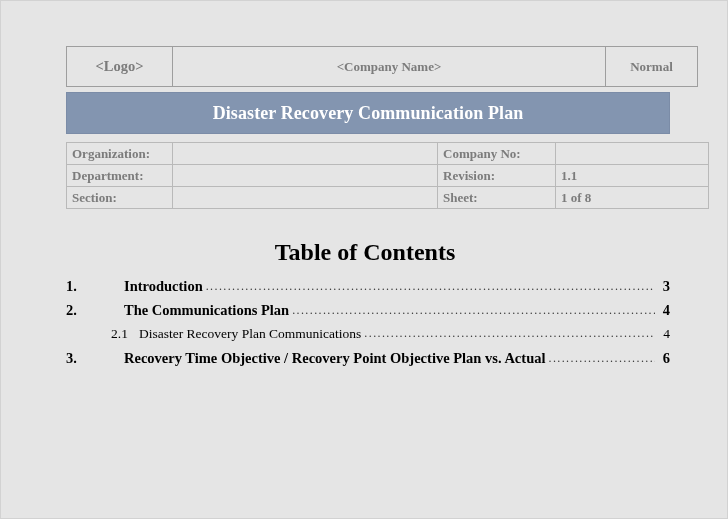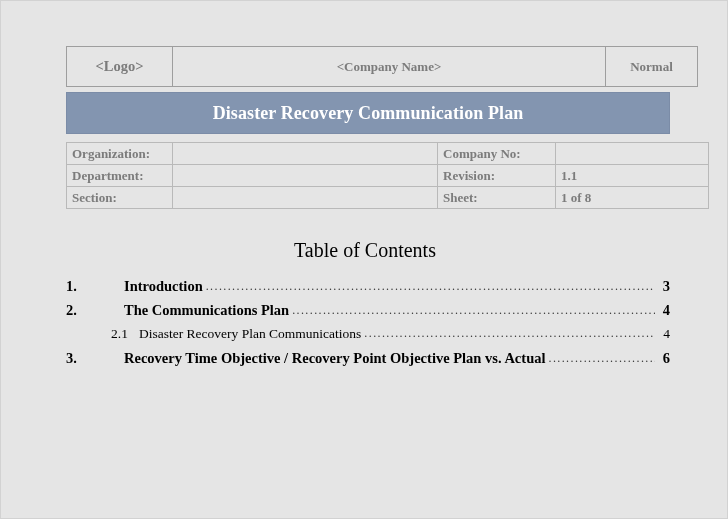--- a/index.html
+++ b/index.html
@@ -88,22 +88,22 @@
   .details-table td.lbl-b { width: 108px; }
   .details-table td.val-b { width: 143px; }
 
   
   .toc-heading {
     position: absolute;
     left: 0;
     top: 238px;
     width: 728px;
     text-align: center;
-    font-size: 20px;
-    font-weight: normal;
+    font-size: 24px;
+    font-weight: bold;
     color: #000000;
   }
   .toc-list {
     position: absolute;
     left: 65px;
     top: 277px;
     width: 604px;
   }
   .toc-row {
     display: flex;

